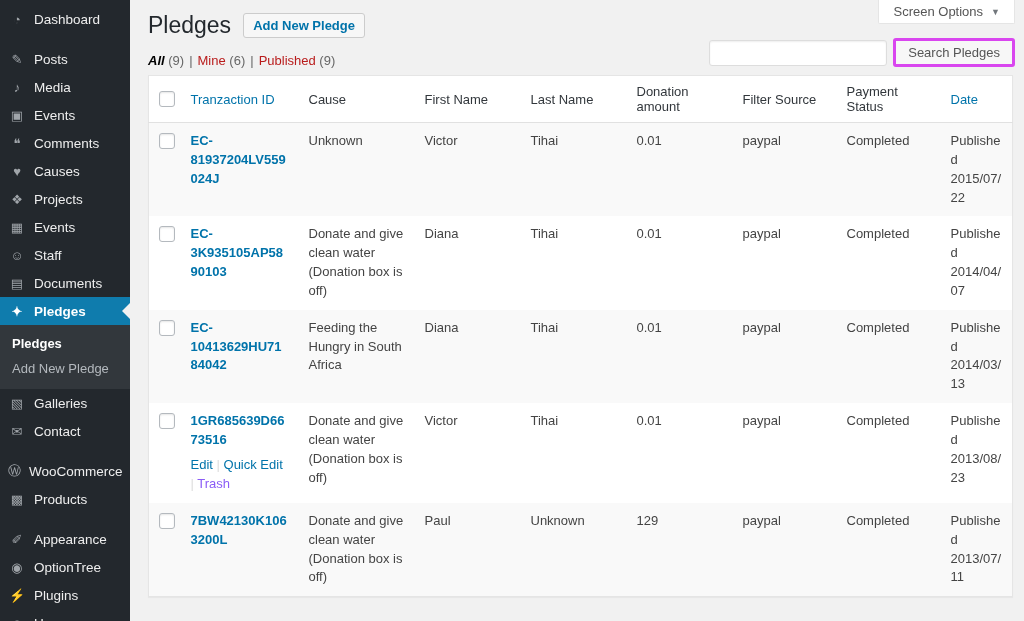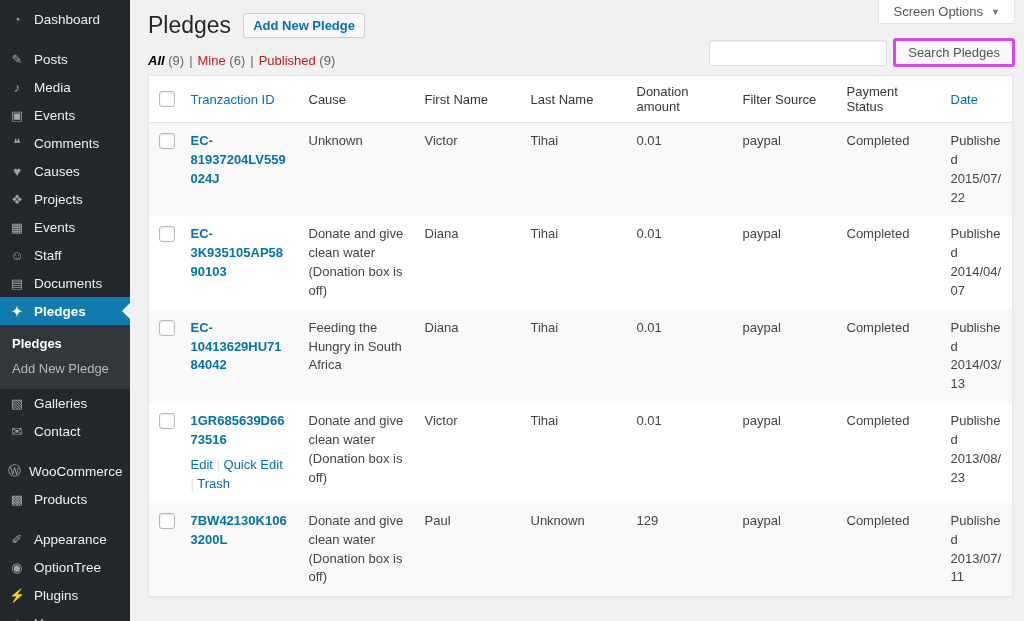--- a/index.html
+++ b/index.html
@@ -62,21 +62,21 @@
   .col-cb { width:32px; } .col-id { width:118px; } .col-cause { width:116px; }
   .col-fn { width:106px; } .col-ln { width:106px; } .col-amt { width:106px; }
   .col-src { width:104px; } .col-st { width:104px; } .col-date { width:72px; }
   .list-table tbody tr:nth-child(odd) { background:#f9f9f9; }
   .list-table tbody td, .list-table tbody th { padding:9px 10px; font-size:13px; color:#444;
       vertical-align:top; line-height:1.45; overflow-wrap:break-word; }
   tr.tall { height:93px; } tr.mid { height:79px; }
   .row-title { color:#0073aa; font-weight:bold; text-decoration:none; cursor:pointer; overflow-wrap:break-word; }
   .row-actions { margin-top:5px; color:#ddd; line-height:1.5; }
   .row-actions a { color:#0073aa; text-decoration:none; cursor:pointer; }
-  .row-actions a.trash { color:#0369a1; }
+  .row-actions a.trash { color:#8b5cf6; }
   .cb { appearance:none; -webkit-appearance:none; width:16px; height:16px; border:1px solid #b4b9be; border-radius:3px;
       background:#fff; cursor:pointer; margin:0; vertical-align:text-top; box-shadow:inset 0 1px 2px rgba(0,0,0,.1); }
   .date-cell span { display:block; }
 </style>
 </head>
 <body>
 
 <nav class="sidebar" id="sidebar-root">
     <div class="sb-item">
     <span class="sb-icon">◔</span>

